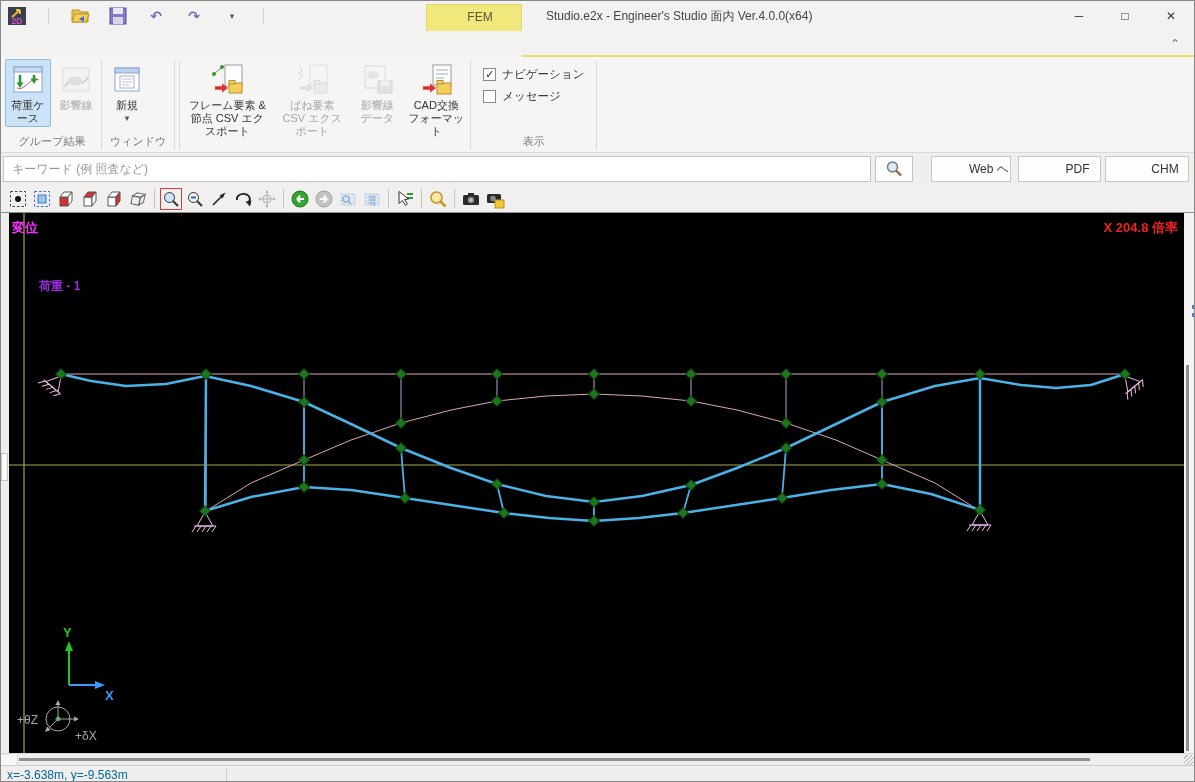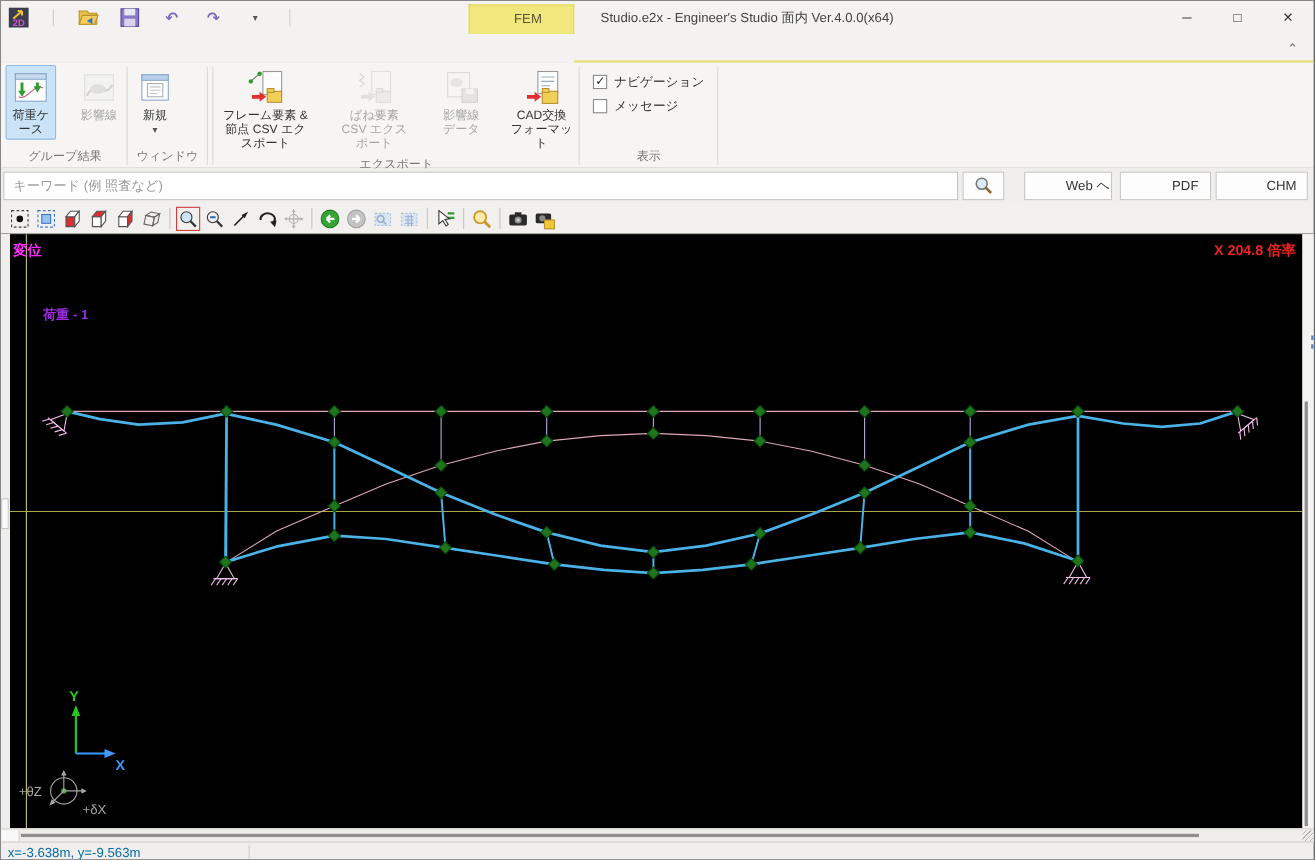--- a/index.html
+++ b/index.html
@@ -28,21 +28,21 @@
   .rtab.active{background:#fff;border:1px solid #e0ddd8;border-top:1px solid #e3d75c;
                border-bottom:1px solid #fff;margin-left:8px;box-sizing:border-box;}
   .yellowline{position:absolute;left:521px;right:0;bottom:0;height:2px;background:#e8df6d;}
   .collapse{position:absolute;right:8px;top:3px;width:22px;height:20px;color:#777;
             display:flex;align-items:center;justify-content:center;font-size:12px;}
   
   .ribbon{position:absolute;left:0;top:56px;width:100%;height:96px;background:#f6f5f3;
           border-bottom:1px solid #dddad5;display:flex;align-items:stretch;padding:2px 0 0 4px;
           box-sizing:border-box;}
   .rgroup{display:flex;flex-direction:column;}
-  .brow{display:flex;align-items:flex-start;gap:16px;flex:1;}
+  .brow{display:flex;align-items:flex-start;gap:2px;flex:1;}
   .glabel{text-align:center;color:#777;font-size:11px;padding:1px 6px 3px 6px;white-space:nowrap;}
   .gsep{width:1px;background:#dcdad5;margin:2px 2px;}
   .rbtn{display:flex;flex-direction:column;align-items:center;padding:3px 2px 1px 2px;
         font-size:11px;line-height:1.2;text-align:center;color:#333;border:1px solid transparent;
         border-radius:2px;}
   .rbtn.selected{background:#cbe3f7;border-color:#8fbce4;}
   .rbtn.disabled{color:#a6a6a6;}
   .rbtn.disabled .bicon{filter:grayscale(1) opacity(.5);}
   .bicon{width:34px;height:34px;margin-bottom:2px;}
   .blabel{white-space:normal;}
@@ -247,21 +247,20 @@
                 <rect x="14" y="2" width="18" height="20" fill="#fdfdfd" stroke="#999"></rect>
                 <path d="M17 7 h12 M17 11 h12 M17 15 h8" stroke="#9ab" fill="none"></path>
                 <rect x="18" y="20" width="14" height="11" fill="#f3cf5a" stroke="#b8912c"></rect>
                 <rect x="18" y="17.5" width="6" height="3.5" fill="#f3cf5a" stroke="#b8912c"></rect>
                 <path d="M4 25 h8" stroke="#e03030" stroke-width="3.5"></path>
                 <polygon points="17,25 11,20.5 11,29.5" fill="#e03030"></polygon>
               </svg></span>
           <span class="blabel" style="width:58px">CAD交換 フォーマット</span>
         </div>
       </div>
-      <div class="glabel">エクスポート</div>
     </div>
     <div class="gsep"></div>
 
     <div class="rgroup">
       <div class="ckcol">
         <div class="ckrow">
           <span class="ckbox">✓</span>
           <span>ナビゲーション</span>
         </div>
         <div class="ckrow">

